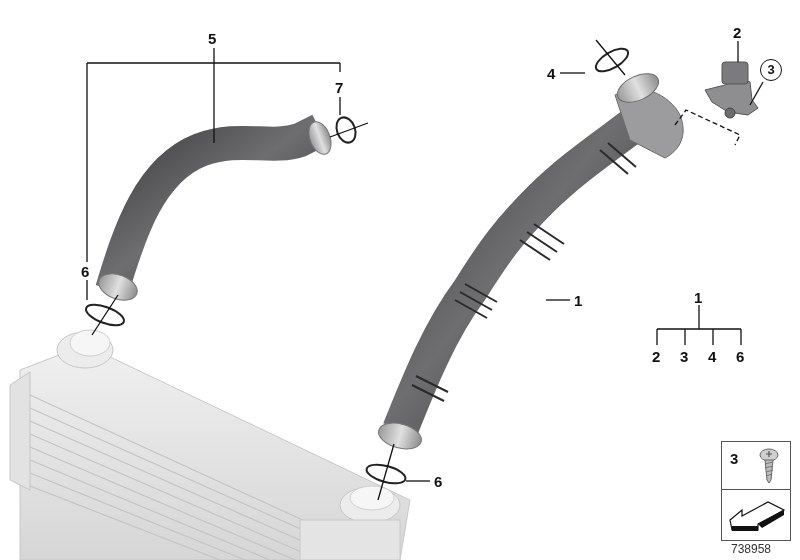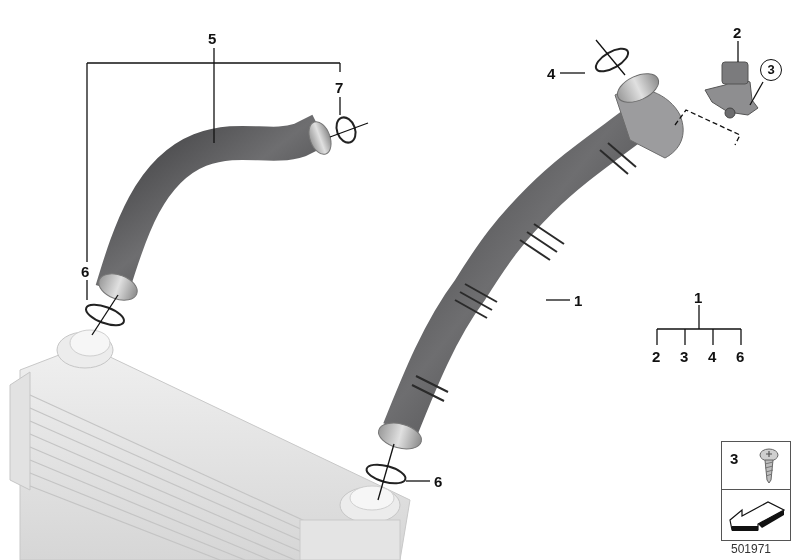--- a/index.html
+++ b/index.html
@@ -167,14 +167,14 @@
       <path d="M7,12 L15,12 L13,32 L11,35 L9,32 Z" fill="#bdbdbd" stroke="#666"></path>
       <path d="M7,16 l8,-2 M7,20 l8,-2 M8,24 l7,-2 M8,28 l6,-2" stroke="#777"></path>
     </svg>
     <div class="divider"></div>
     <svg style="position:absolute;left:6px;top:56px;" width="58" height="36" viewBox="0 0 58 36">
       <path d="M2,22 L14,12 L14,18 L40,4 L56,12 L30,26 L30,32 L4,32 Z" fill="#fff" stroke="#111" stroke-width="1.2"></path>
       <path d="M4,28 L30,28 L30,33 L4,33 Z" fill="#111"></path>
       <path d="M30,26 L56,12 L56,17 L34,30 Z" fill="#111"></path>
     </svg>
   </div>
-  <span class="diagram-id">501971</span>
+  <span class="diagram-id">738958</span>
 </div>
 
 </body></html>

